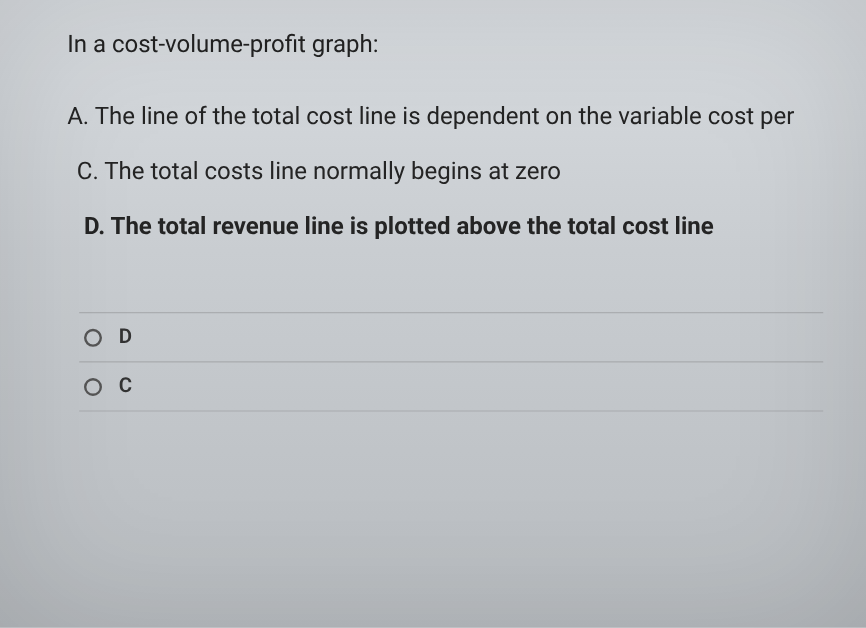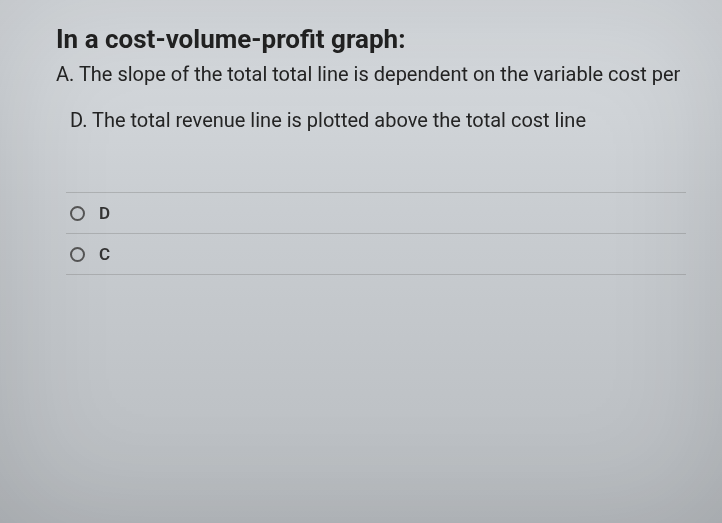--- a/index.html
+++ b/index.html
@@ -11,41 +11,41 @@
     background: linear-gradient(180deg, #d8dce0 0%, #c9cdd1 40%, #b8bcc0 100%);
     color: #2b2b2b;
   }
   .page {
     padding: 24px 0 0 56px;
     width: 722px;
     height: 523px;
     position: relative;
   }
   .stem {
-    font-size: 26px;
-    font-weight: 700;
+    font-size: 20px;
+    font-weight: 400;
     color: #222;
-    margin-bottom: 8px;
+    margin-bottom: 36px;
   }
   .options {
     display: flex;
     flex-direction: column;
     gap: 22px;
     margin-bottom: 60px;
   }
   .opt {
     font-size: 20px;
     color: #242424;
     white-space: nowrap;
     overflow: hidden;
   }
   .opt .letter { display: inline; }
   .indent-1 { padding-left: 0px; }
   .indent-2 { padding-left: 8px; }
-  .indent-3 { padding-left: 14px; }
+  .indent-3 { padding-left: 14px; font-weight: bold; }
   .indent-4 { padding-left: 18px; }
   .answers {
     margin-left: 10px;
     width: 620px;
   }
   .answer-row {
     display: flex;
     align-items: center;
     gap: 14px;
     padding: 10px 4px;
@@ -76,21 +76,25 @@
 </head>
 <body>
 
 <div class="page">
 
   <div class="stem">In a cost-volume-profit graph:</div>
 
   <div class="options">
     <div class="opt indent-1">
       <span class="letter">A.</span>
-      <span>The slope of the total total line is dependent on the variable cost per</span>
+      <span>The line of the total cost line is dependent on the variable cost per</span>
+    </div>
+    <div class="opt indent-2">
+      <span class="letter">C.</span>
+      <span>The total costs line normally begins at zero</span>
     </div>
     <div class="opt indent-3">
       <span class="letter">D.</span>
       <span>The total revenue line is plotted above the total cost line</span>
     </div>
   </div>
 
   <div class="answers">
     <div class="answer-row">
       <span class="radio"></span>

